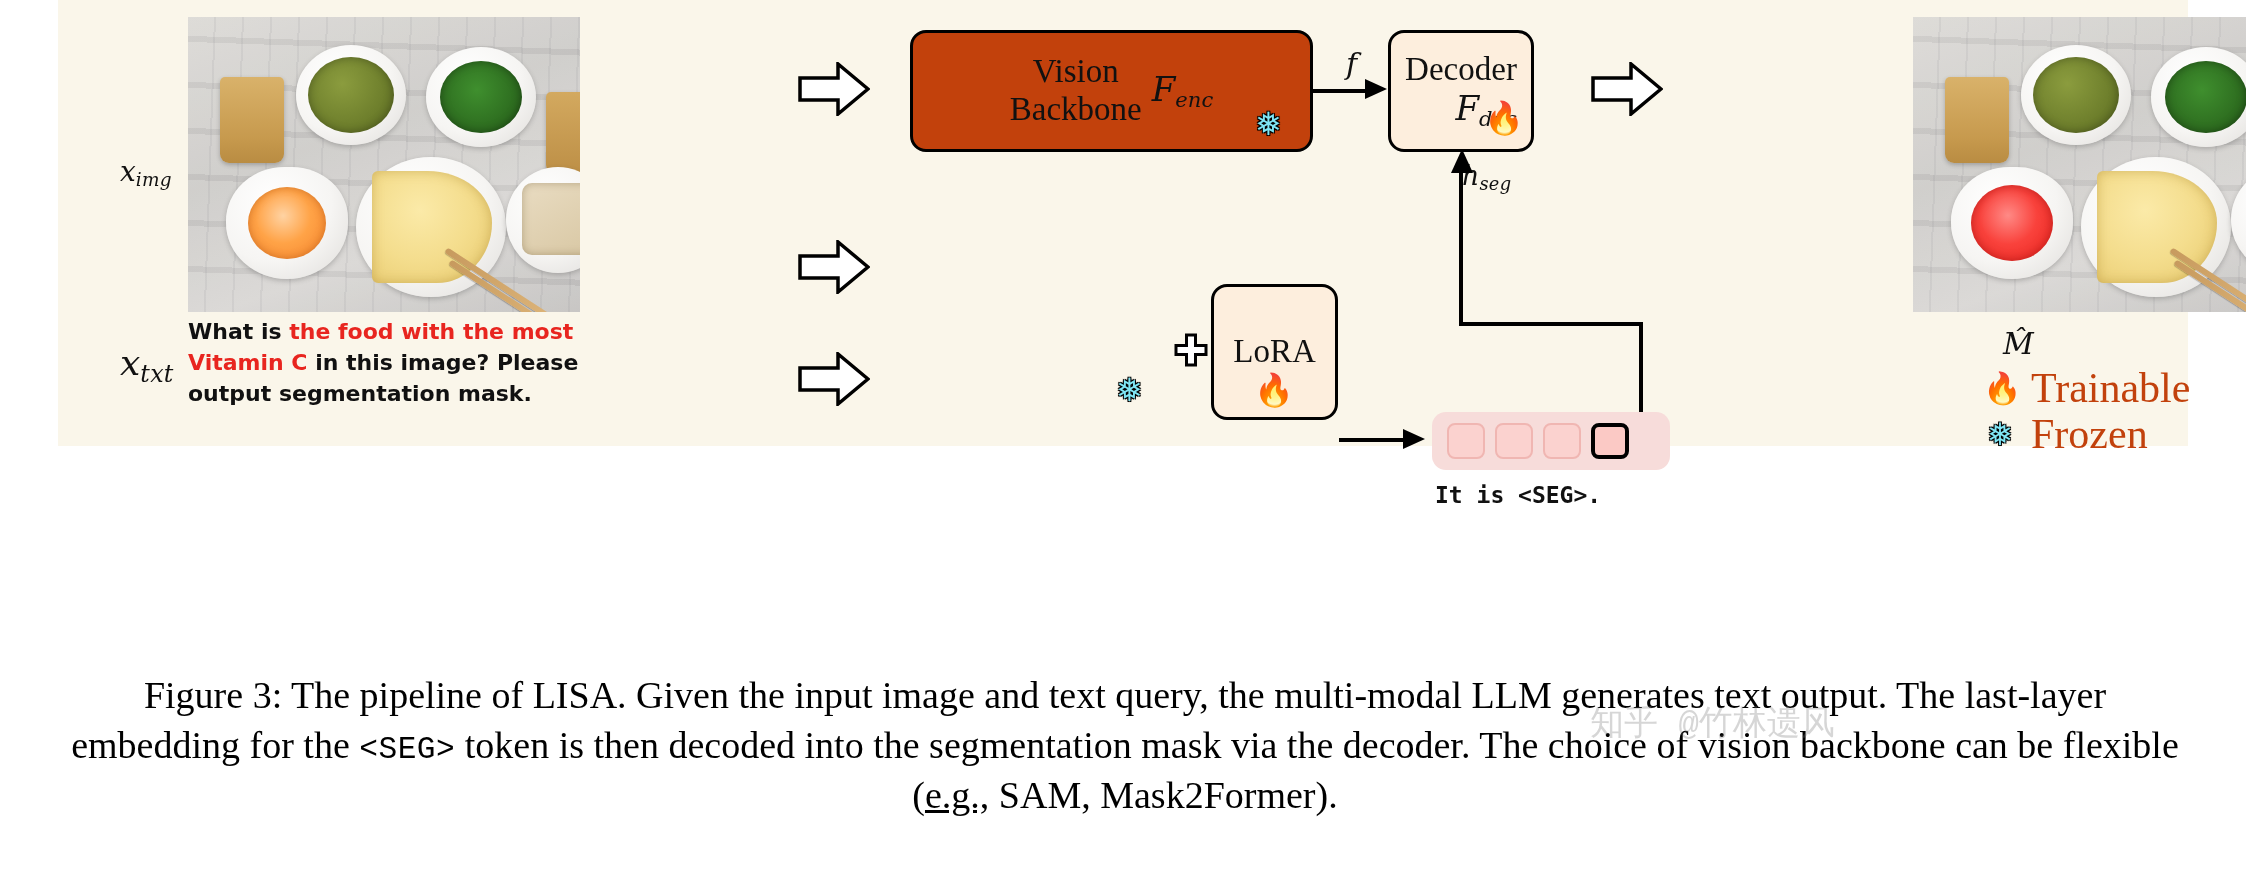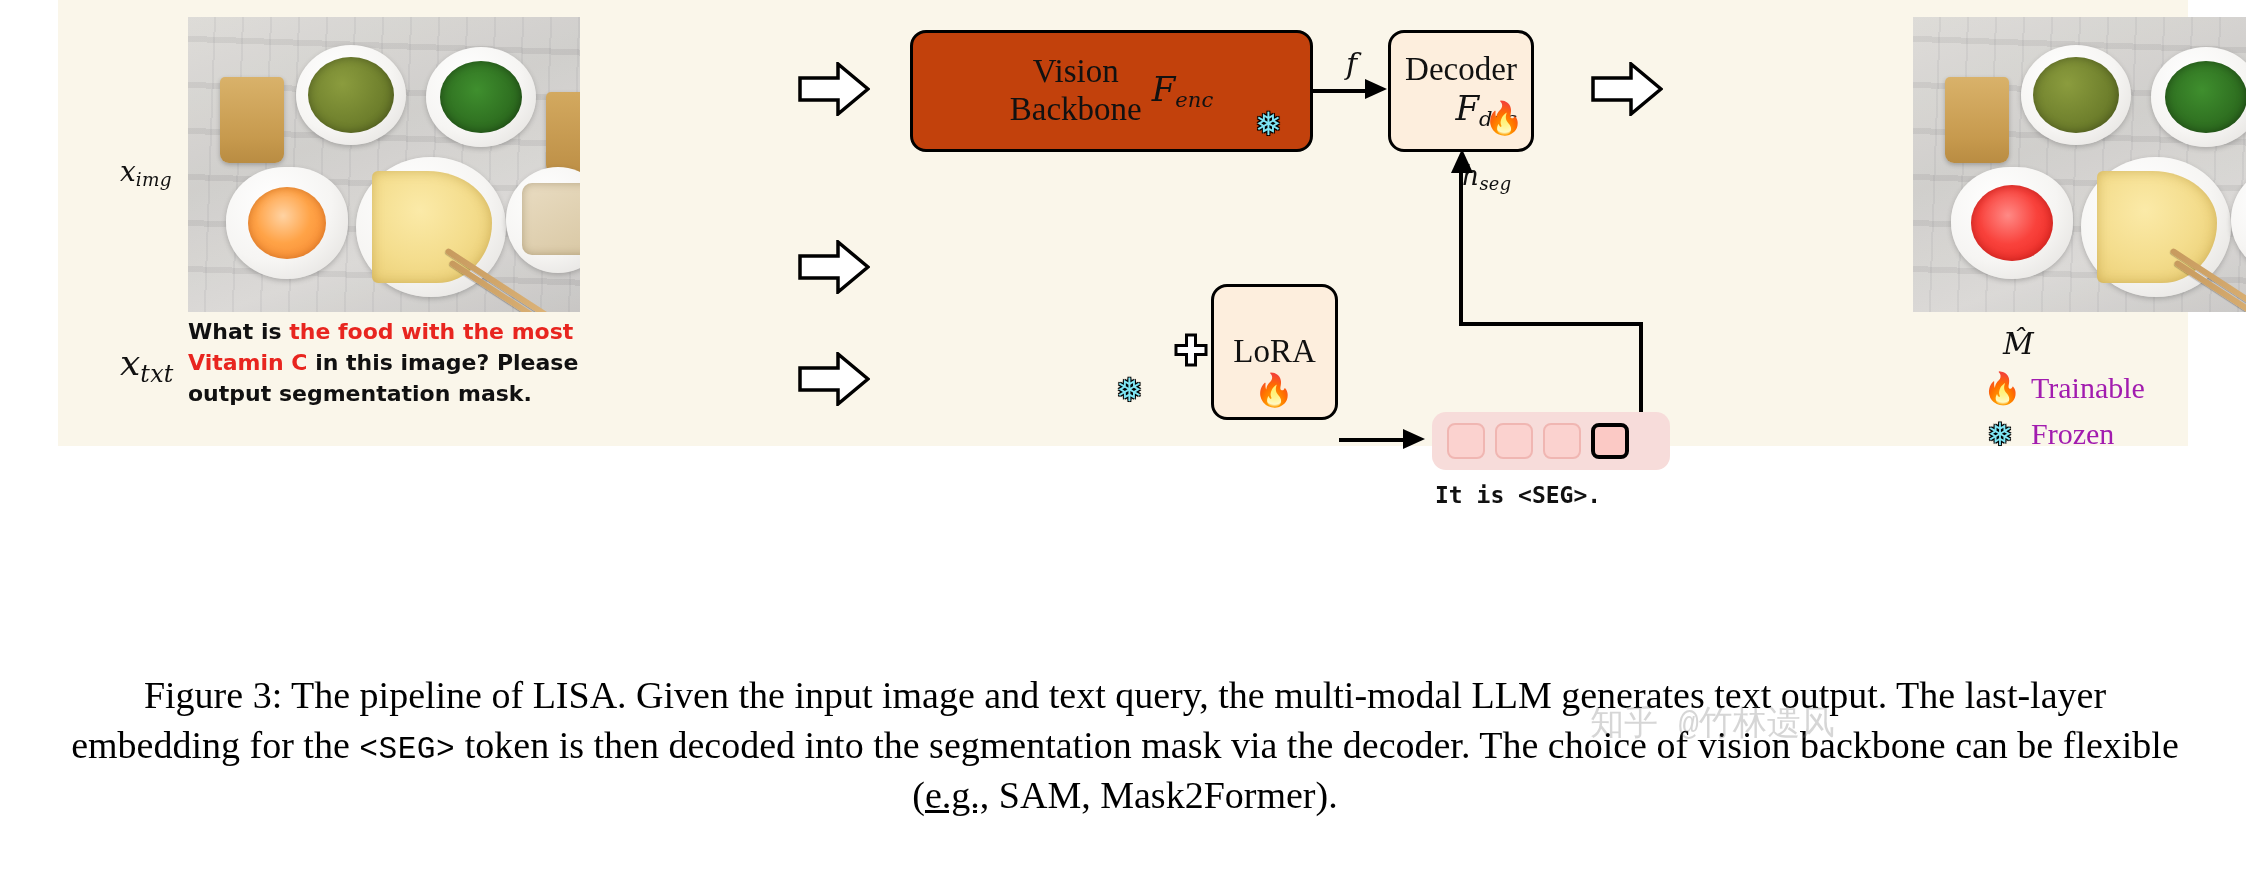--- a/index.html
+++ b/index.html
@@ -132,21 +132,21 @@
   #seg-caption {
     position:absolute; left:1377px; top:482px;
     font-family:"DejaVu Sans Mono", monospace; font-size:23px;
     font-weight:600; color:#111; white-space:nowrap;
   }
 
   
   #legend { position:absolute; left:1925px; top:365px; }
   .legend-row { display:flex; align-items:center; gap:14px; height:46px; }
   .legend-row .lg-ico { font-size:31px; line-height:1; width:34px; text-align:center; }
-  .legend-row .lg-txt { font-size:30px; color:#a21caf; }
+  .legend-row .lg-txt { font-size:42px; color:#c2410c; }
 
   
   #caption {
     position:absolute; left:60px; top:670px; width:2130px;
     font-family:"Liberation Serif", serif; font-size:38px; line-height:1.32;
     color:#000; text-align:center;
   }
   #caption .mono { font-family:"Liberation Mono", monospace; font-size:0.82em; letter-spacing:.5px; }
   #caption .ul { text-decoration: underline; }
 

